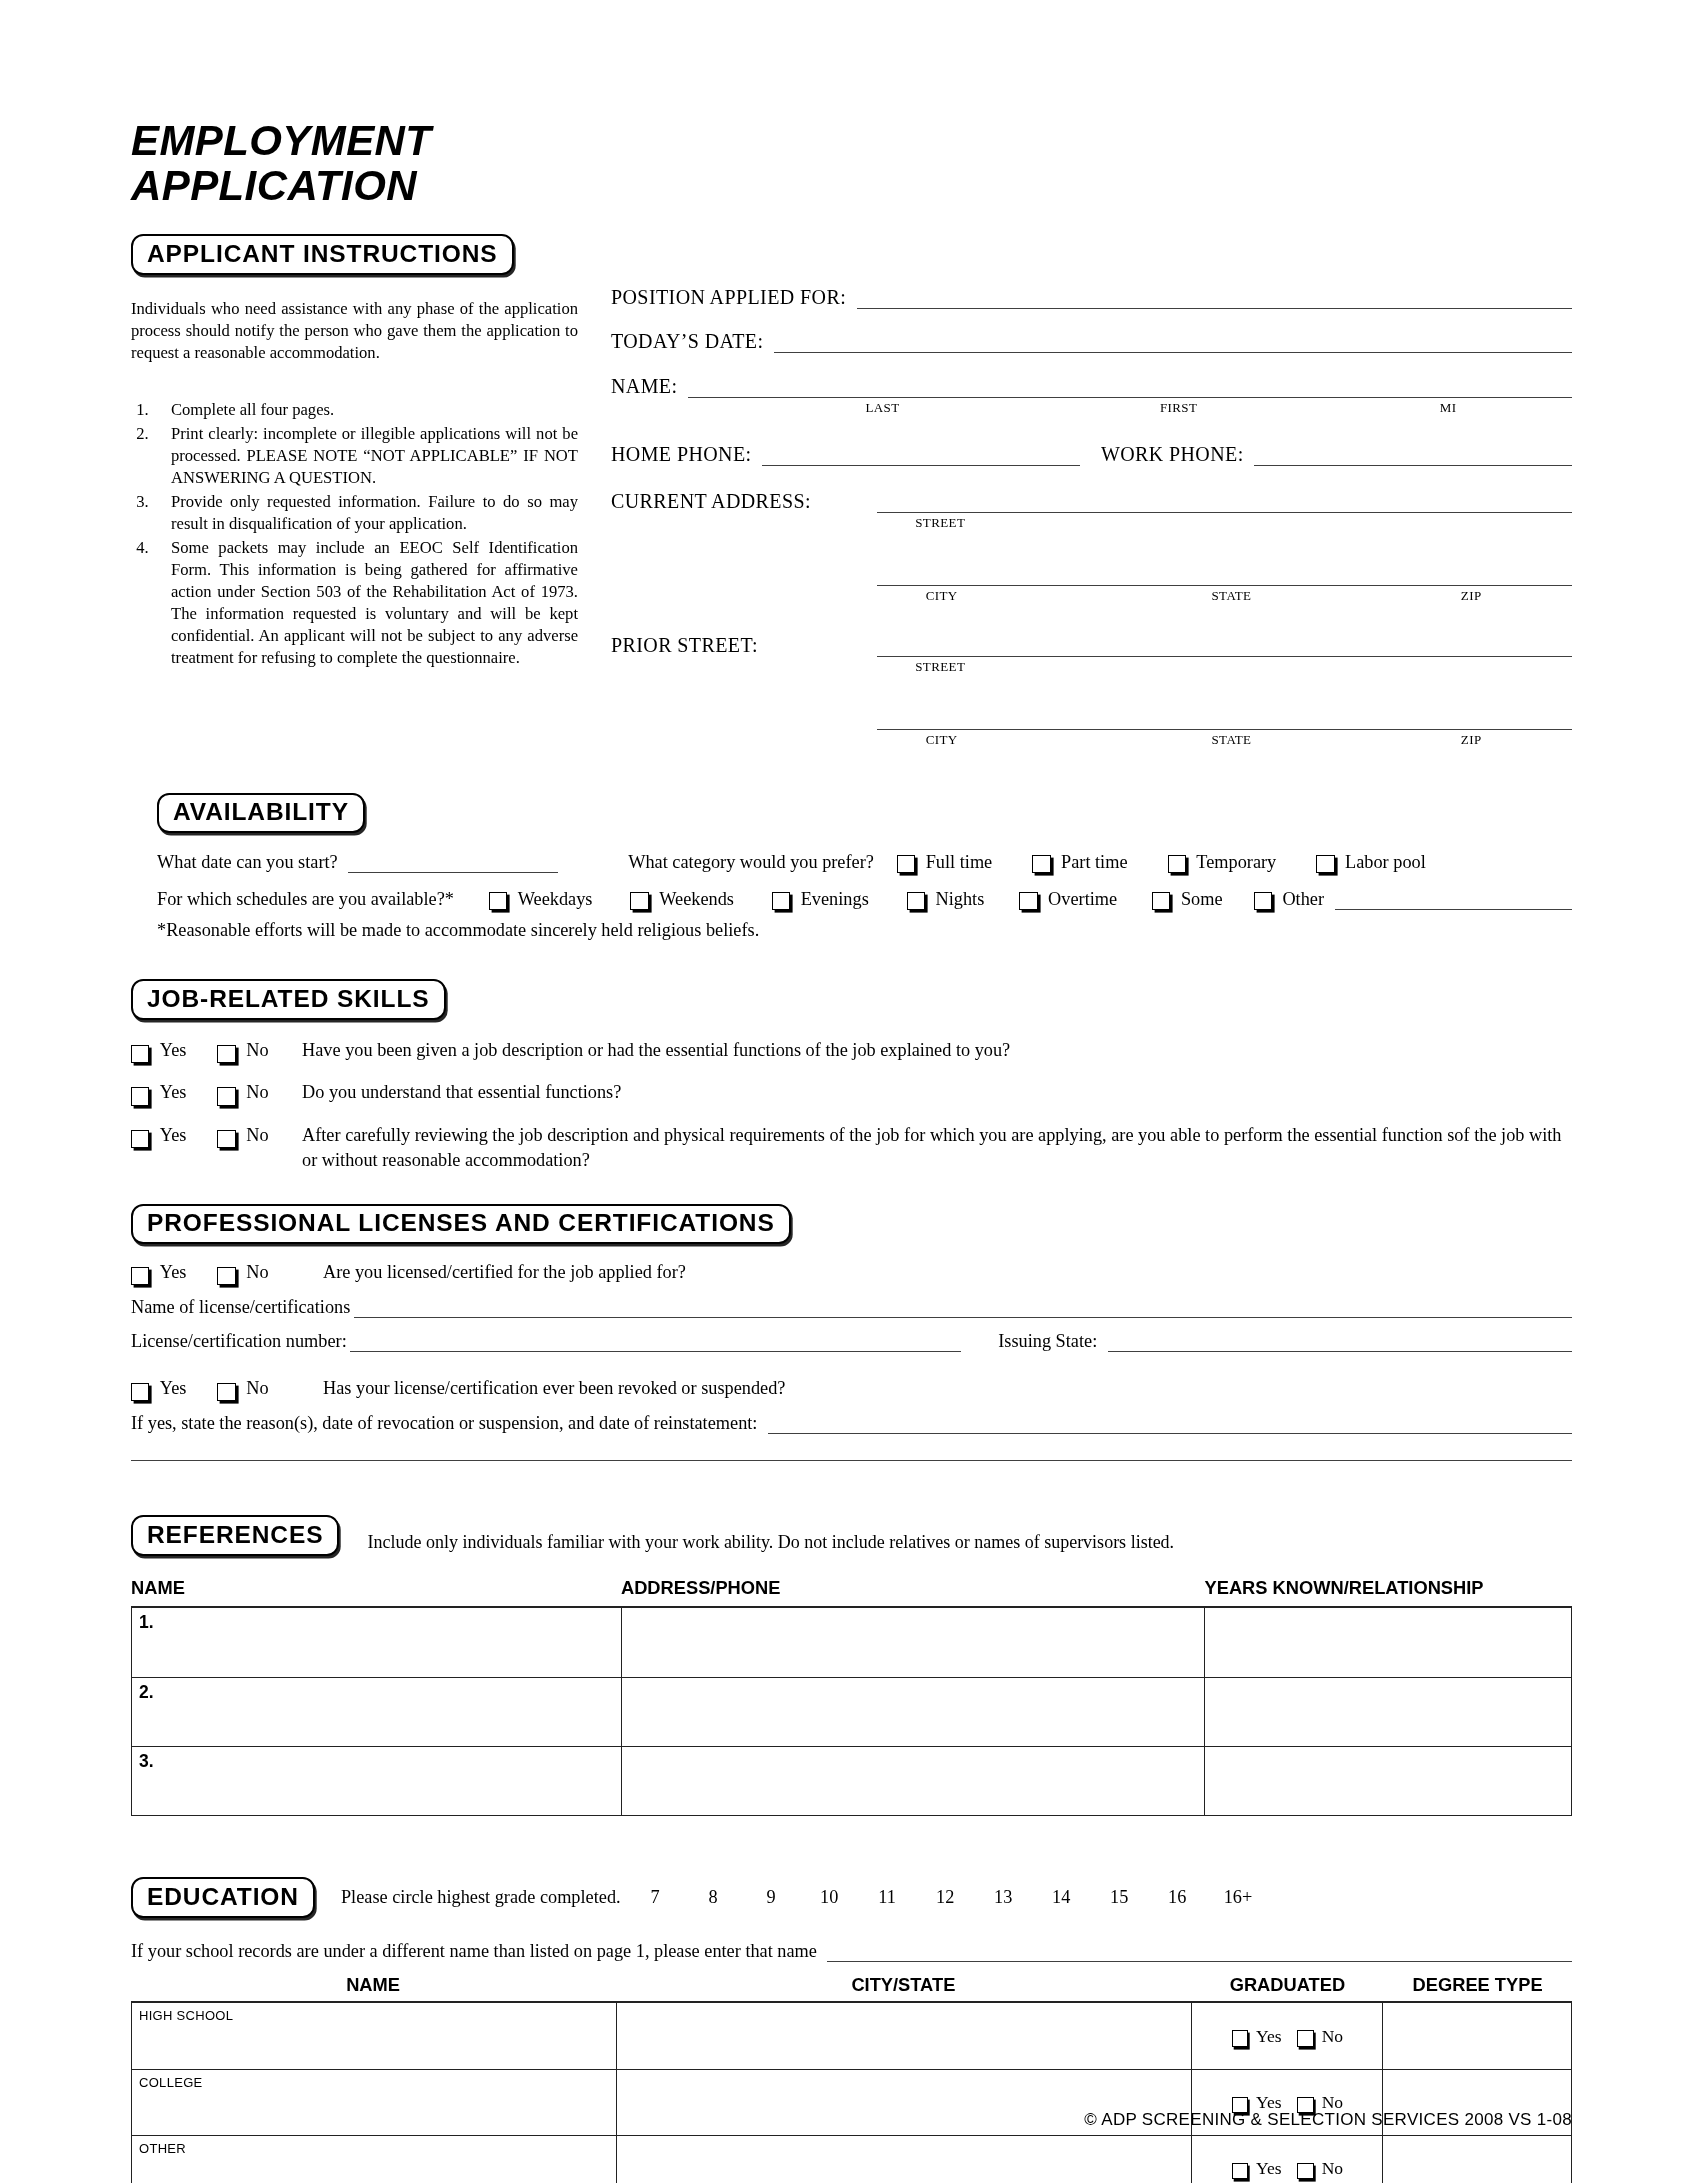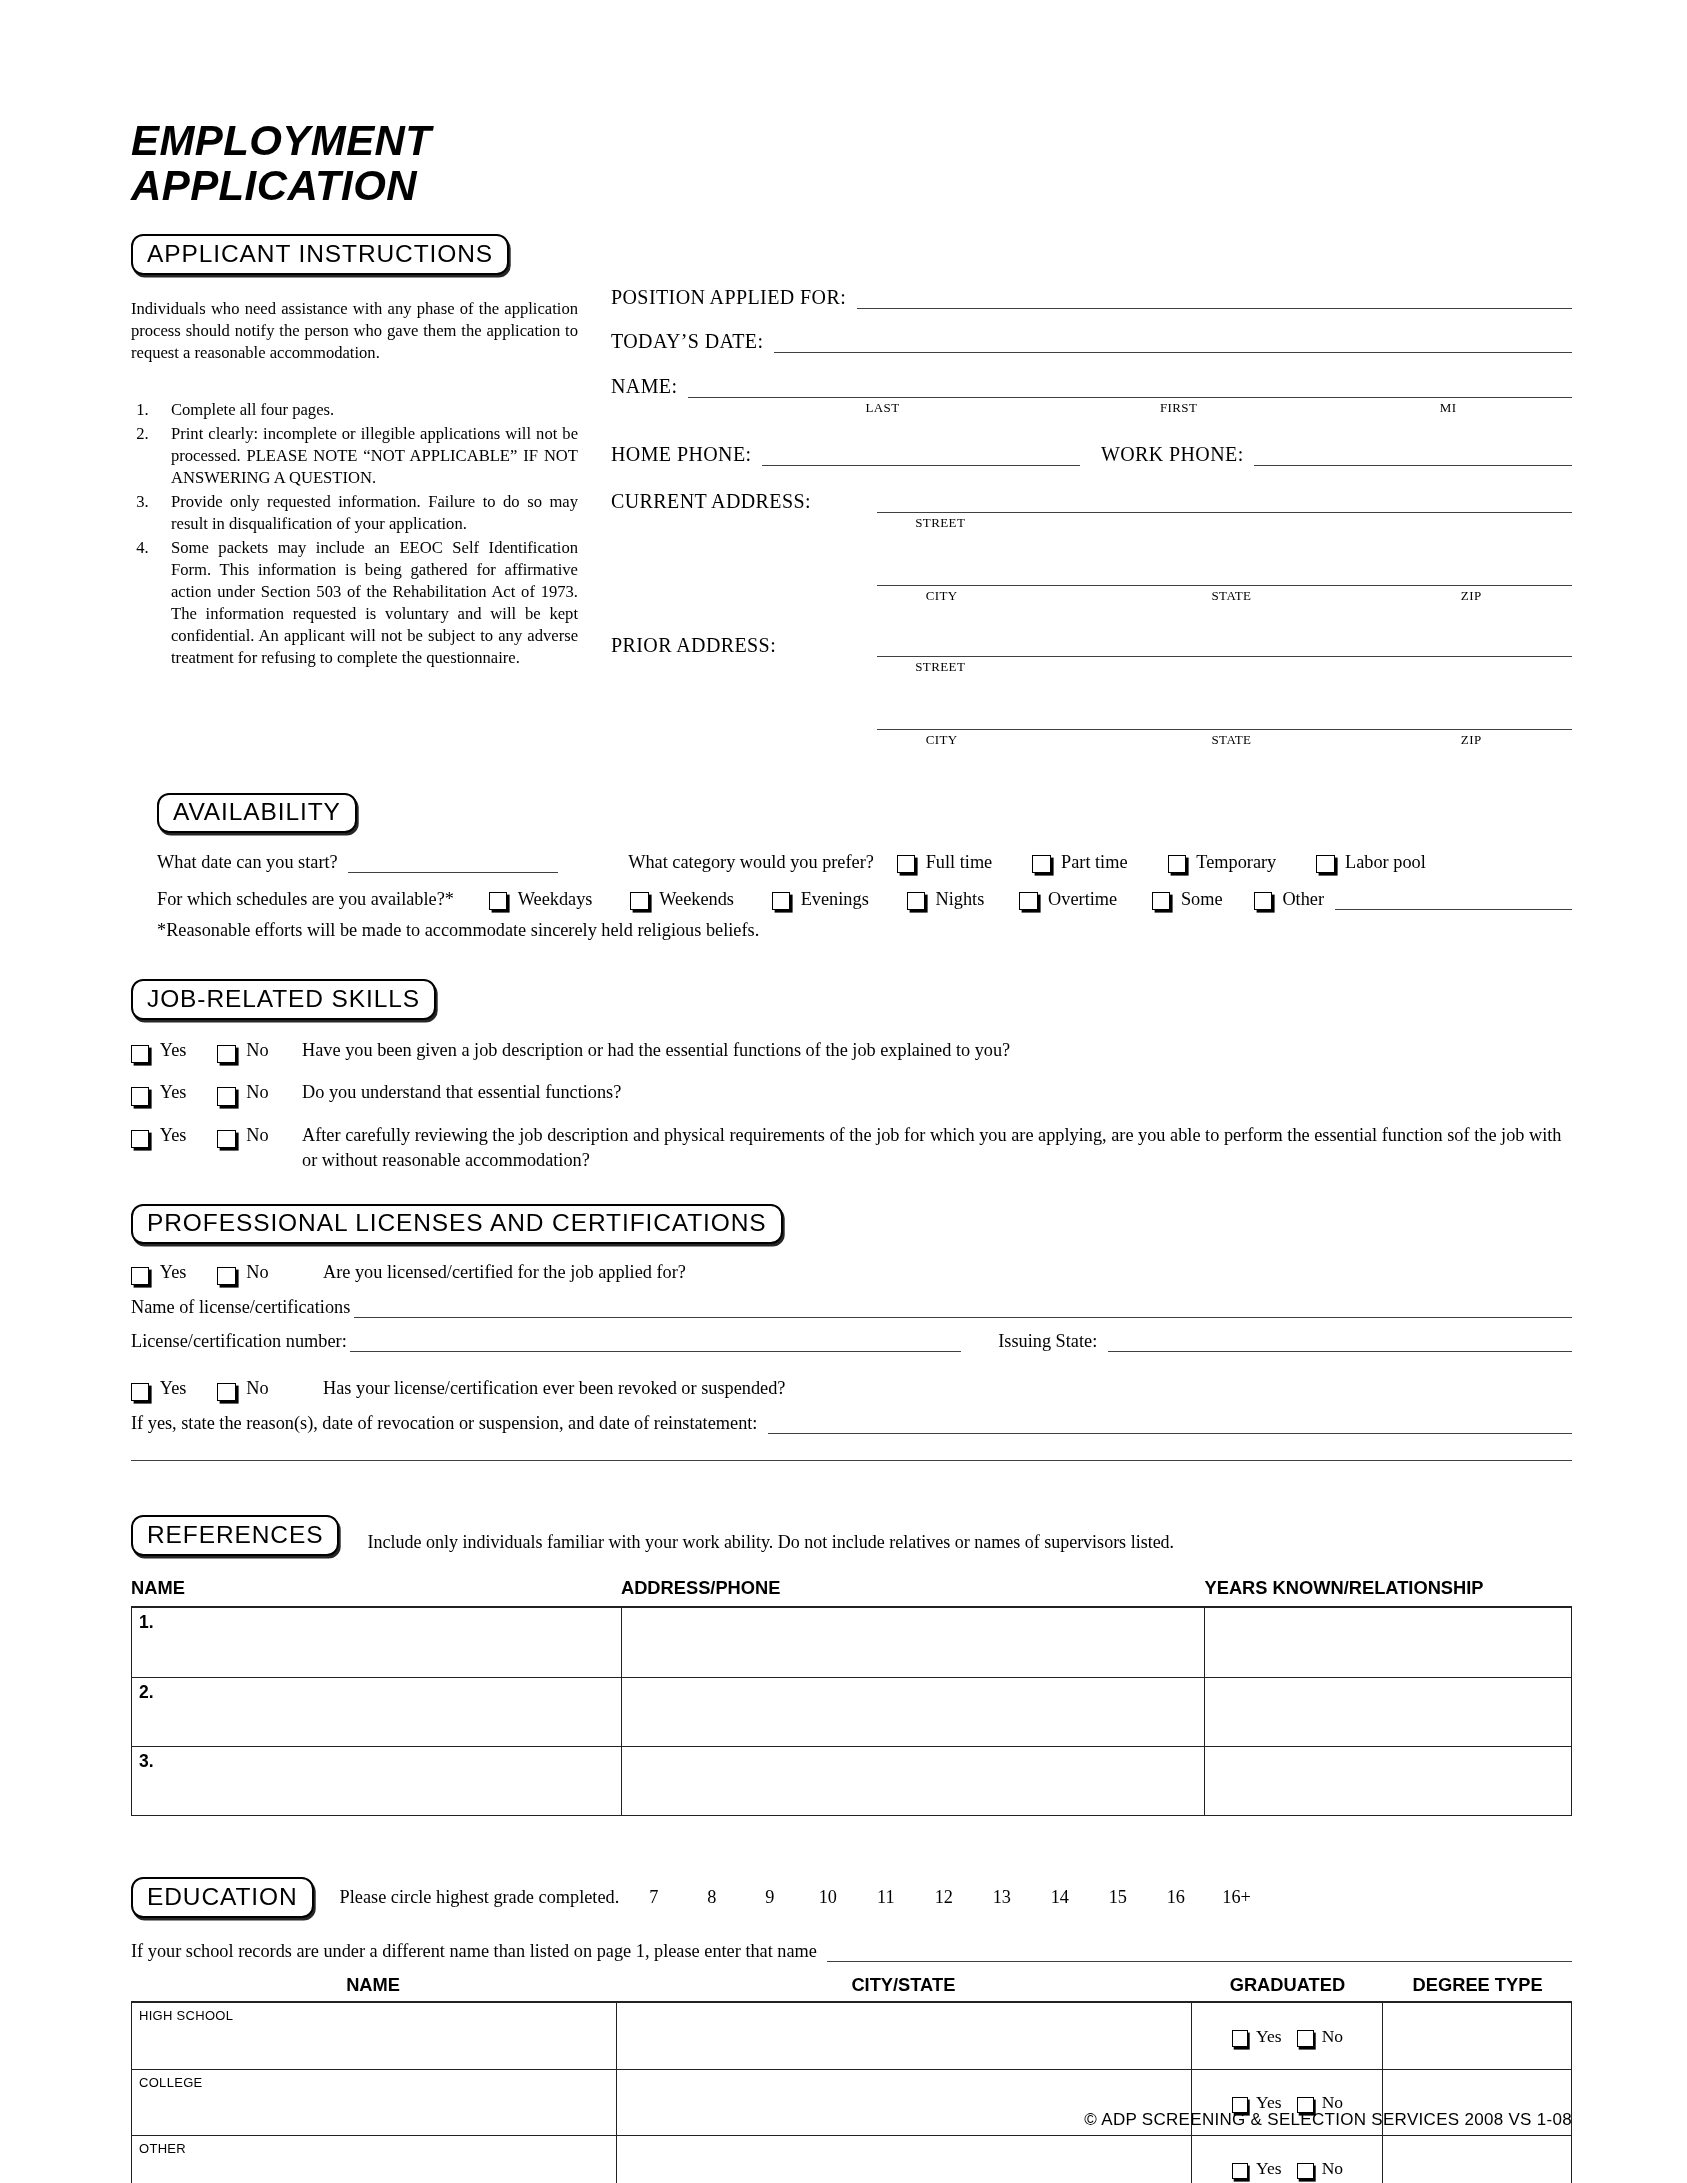--- a/index.html
+++ b/index.html
@@ -20,21 +20,21 @@
     font-size:42px; line-height:1.06; letter-spacing:0.4px;
   }
 
   
   .badge {
     display:inline-block;
     border:2.6px solid #000; border-radius:12.2px;
     padding:3.5px 14px 5.2px;
     background:#fff;
     font-family:"Liberation Sans", sans-serif;
-    font-weight:normal; font-size:24.5px; letter-spacing:0.9px;
+    font-weight:bold; font-size:24.5px; letter-spacing:0.9px;
     box-shadow:1.7px 2.6px 0 rgba(0,0,0,0.85);
     white-space:nowrap;
   }
 
   
   .two-col { display:flex; margin-top:26px; }
   .left-col { width:447px; flex:none; }
   .right-col { flex:1; margin-left:33px; padding-top:49px; }
 
   .intro {
@@ -190,21 +190,21 @@
       <div class="frow" style="margin-bottom:45px;">
         <span class="addr-label"></span>
         <span class="uline addr-line">
           <span class="sub" style="left:7%;">CITY</span>
           <span class="sub c" style="left:51%;">STATE</span>
           <span class="sub c" style="left:85.5%;">ZIP</span>
         </span>
       </div>
 
       <div class="frow" style="margin-bottom:47px;">
-        <span class="flabel addr-label">PRIOR ADDRESS:</span>
+        <span class="flabel addr-label">PRIOR STREET:</span>
         <span class="uline addr-line">
           <span class="sub" style="left:5.5%;">STREET</span>
         </span>
       </div>
 
       <div class="frow">
         <span class="addr-label"></span>
         <span class="uline addr-line">
           <span class="sub" style="left:7%;">CITY</span>
           <span class="sub c" style="left:51%;">STATE</span>

